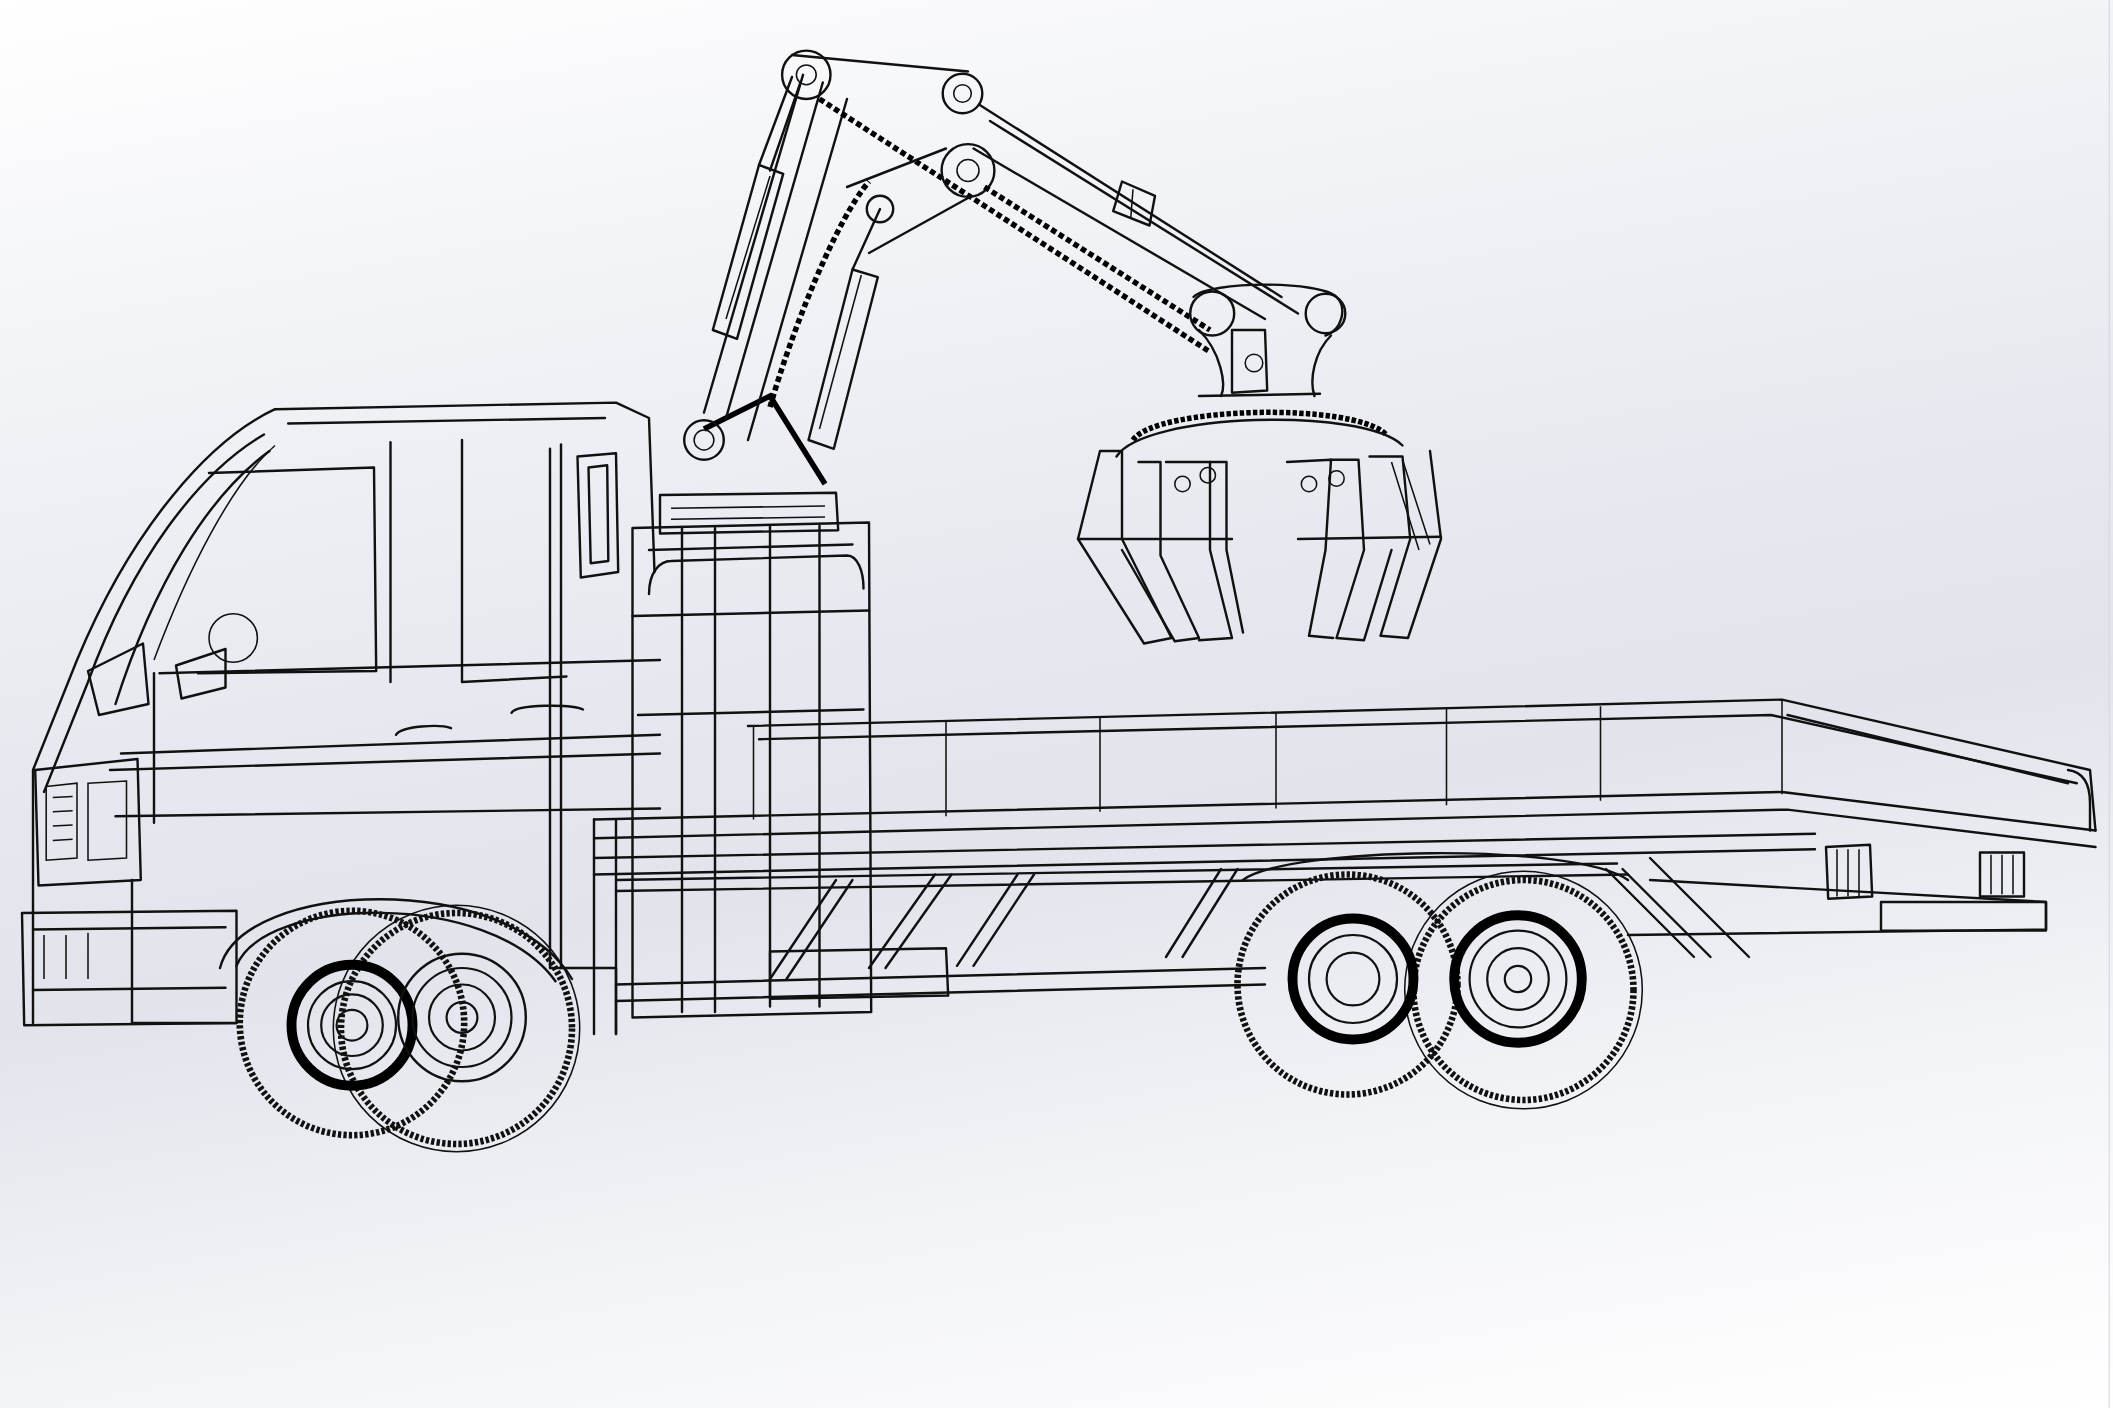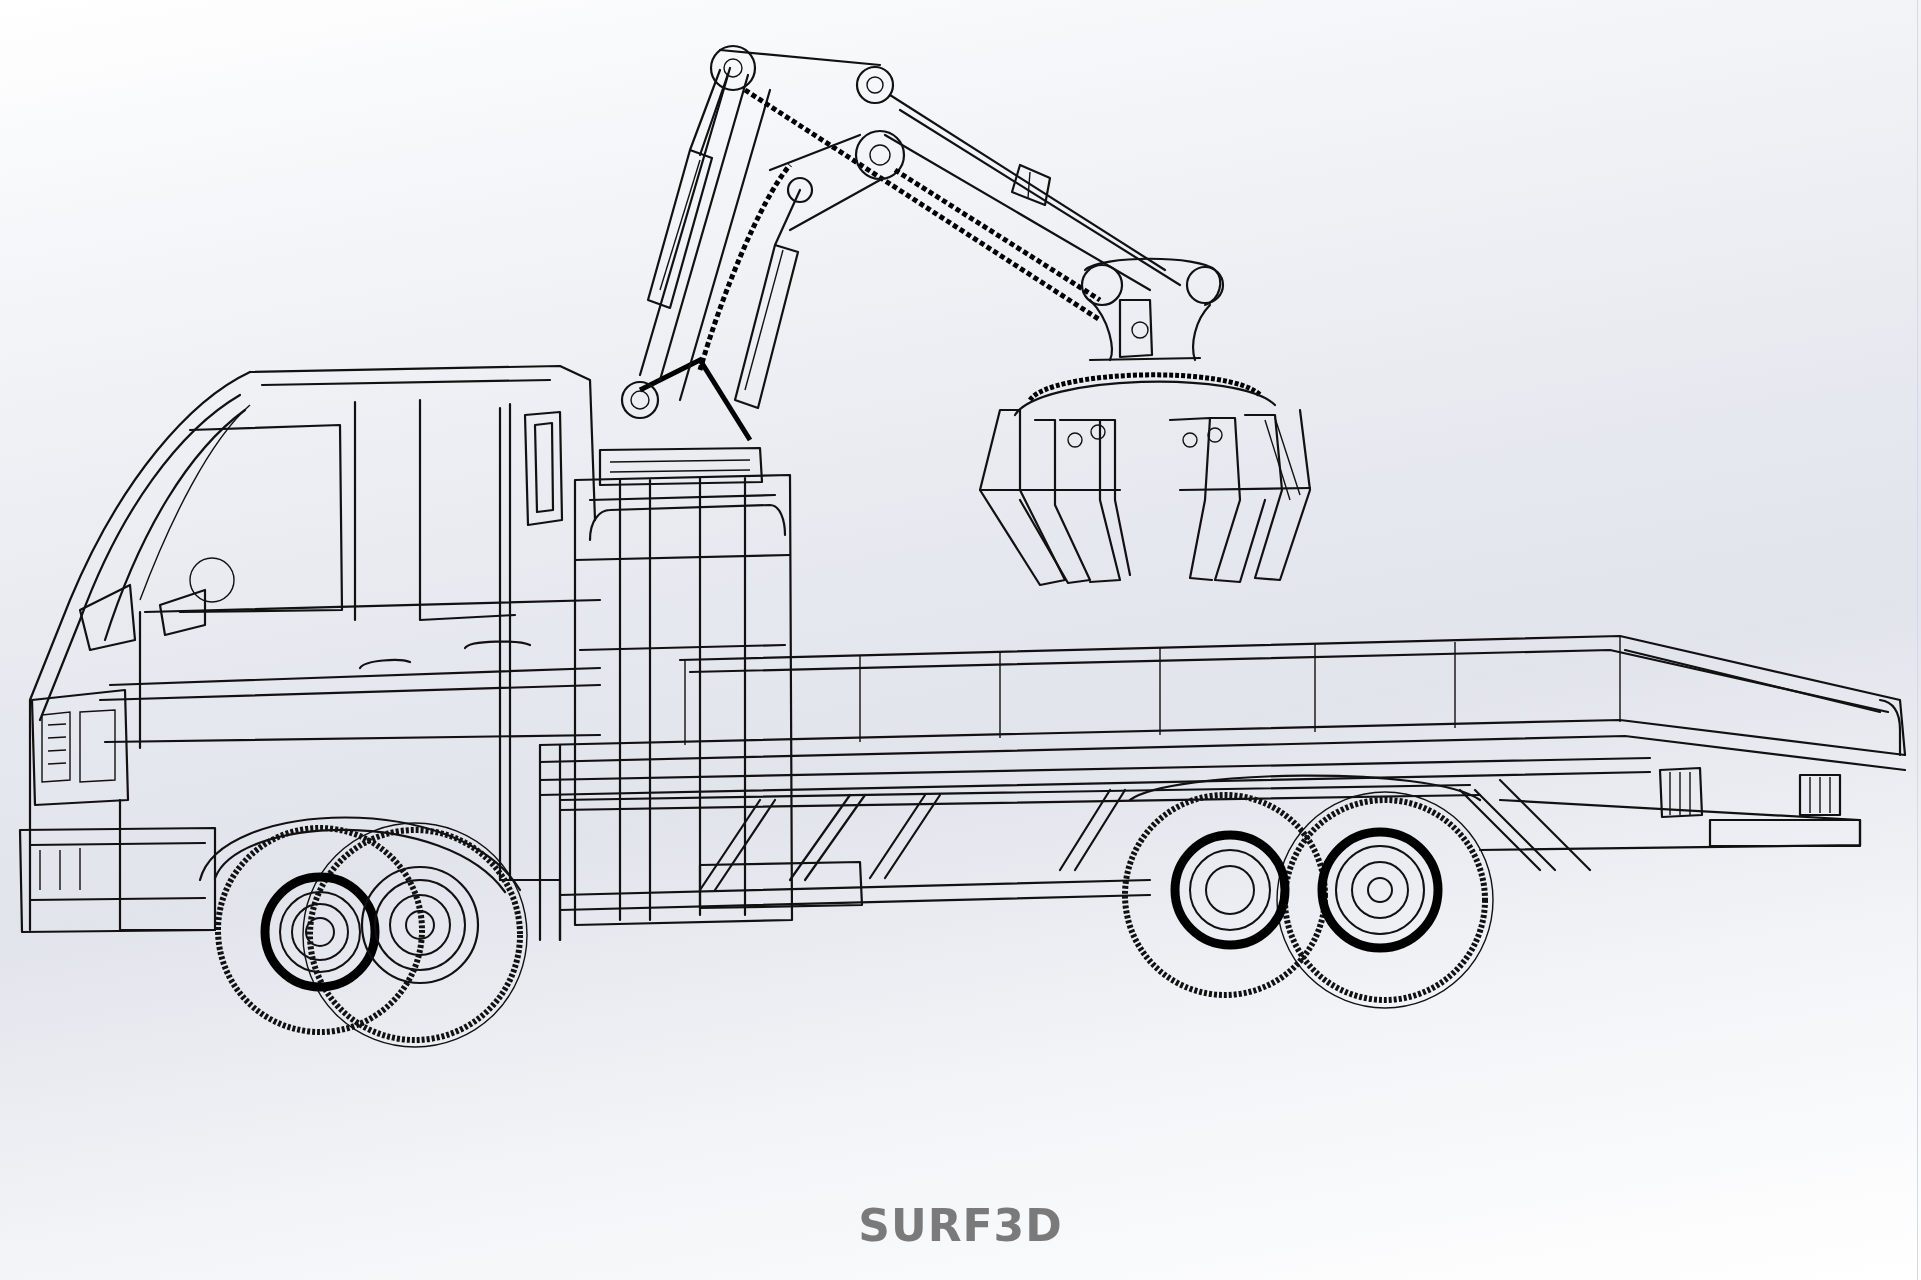--- a/index.html
+++ b/index.html
@@ -222,14 +222,13 @@
       <circle class="hub" cx="1230" cy="890" r="55"></circle>
       <circle class="hubin" cx="1230" cy="890" r="40"></circle>
       <circle class="hubin" cx="1230" cy="890" r="24"></circle>
       <circle class="hub" cx="1380" cy="890" r="58" stroke-width="7"></circle>
       <circle class="hubin" cx="1380" cy="890" r="44"></circle>
       <circle class="hubin" cx="1380" cy="890" r="28"></circle>
       <circle class="hubin" cx="1380" cy="890" r="12"></circle>
     </g>
   </svg>
 
-  <div class="watermark">SURF3D</div>
 </div>
 
 </body></html>

